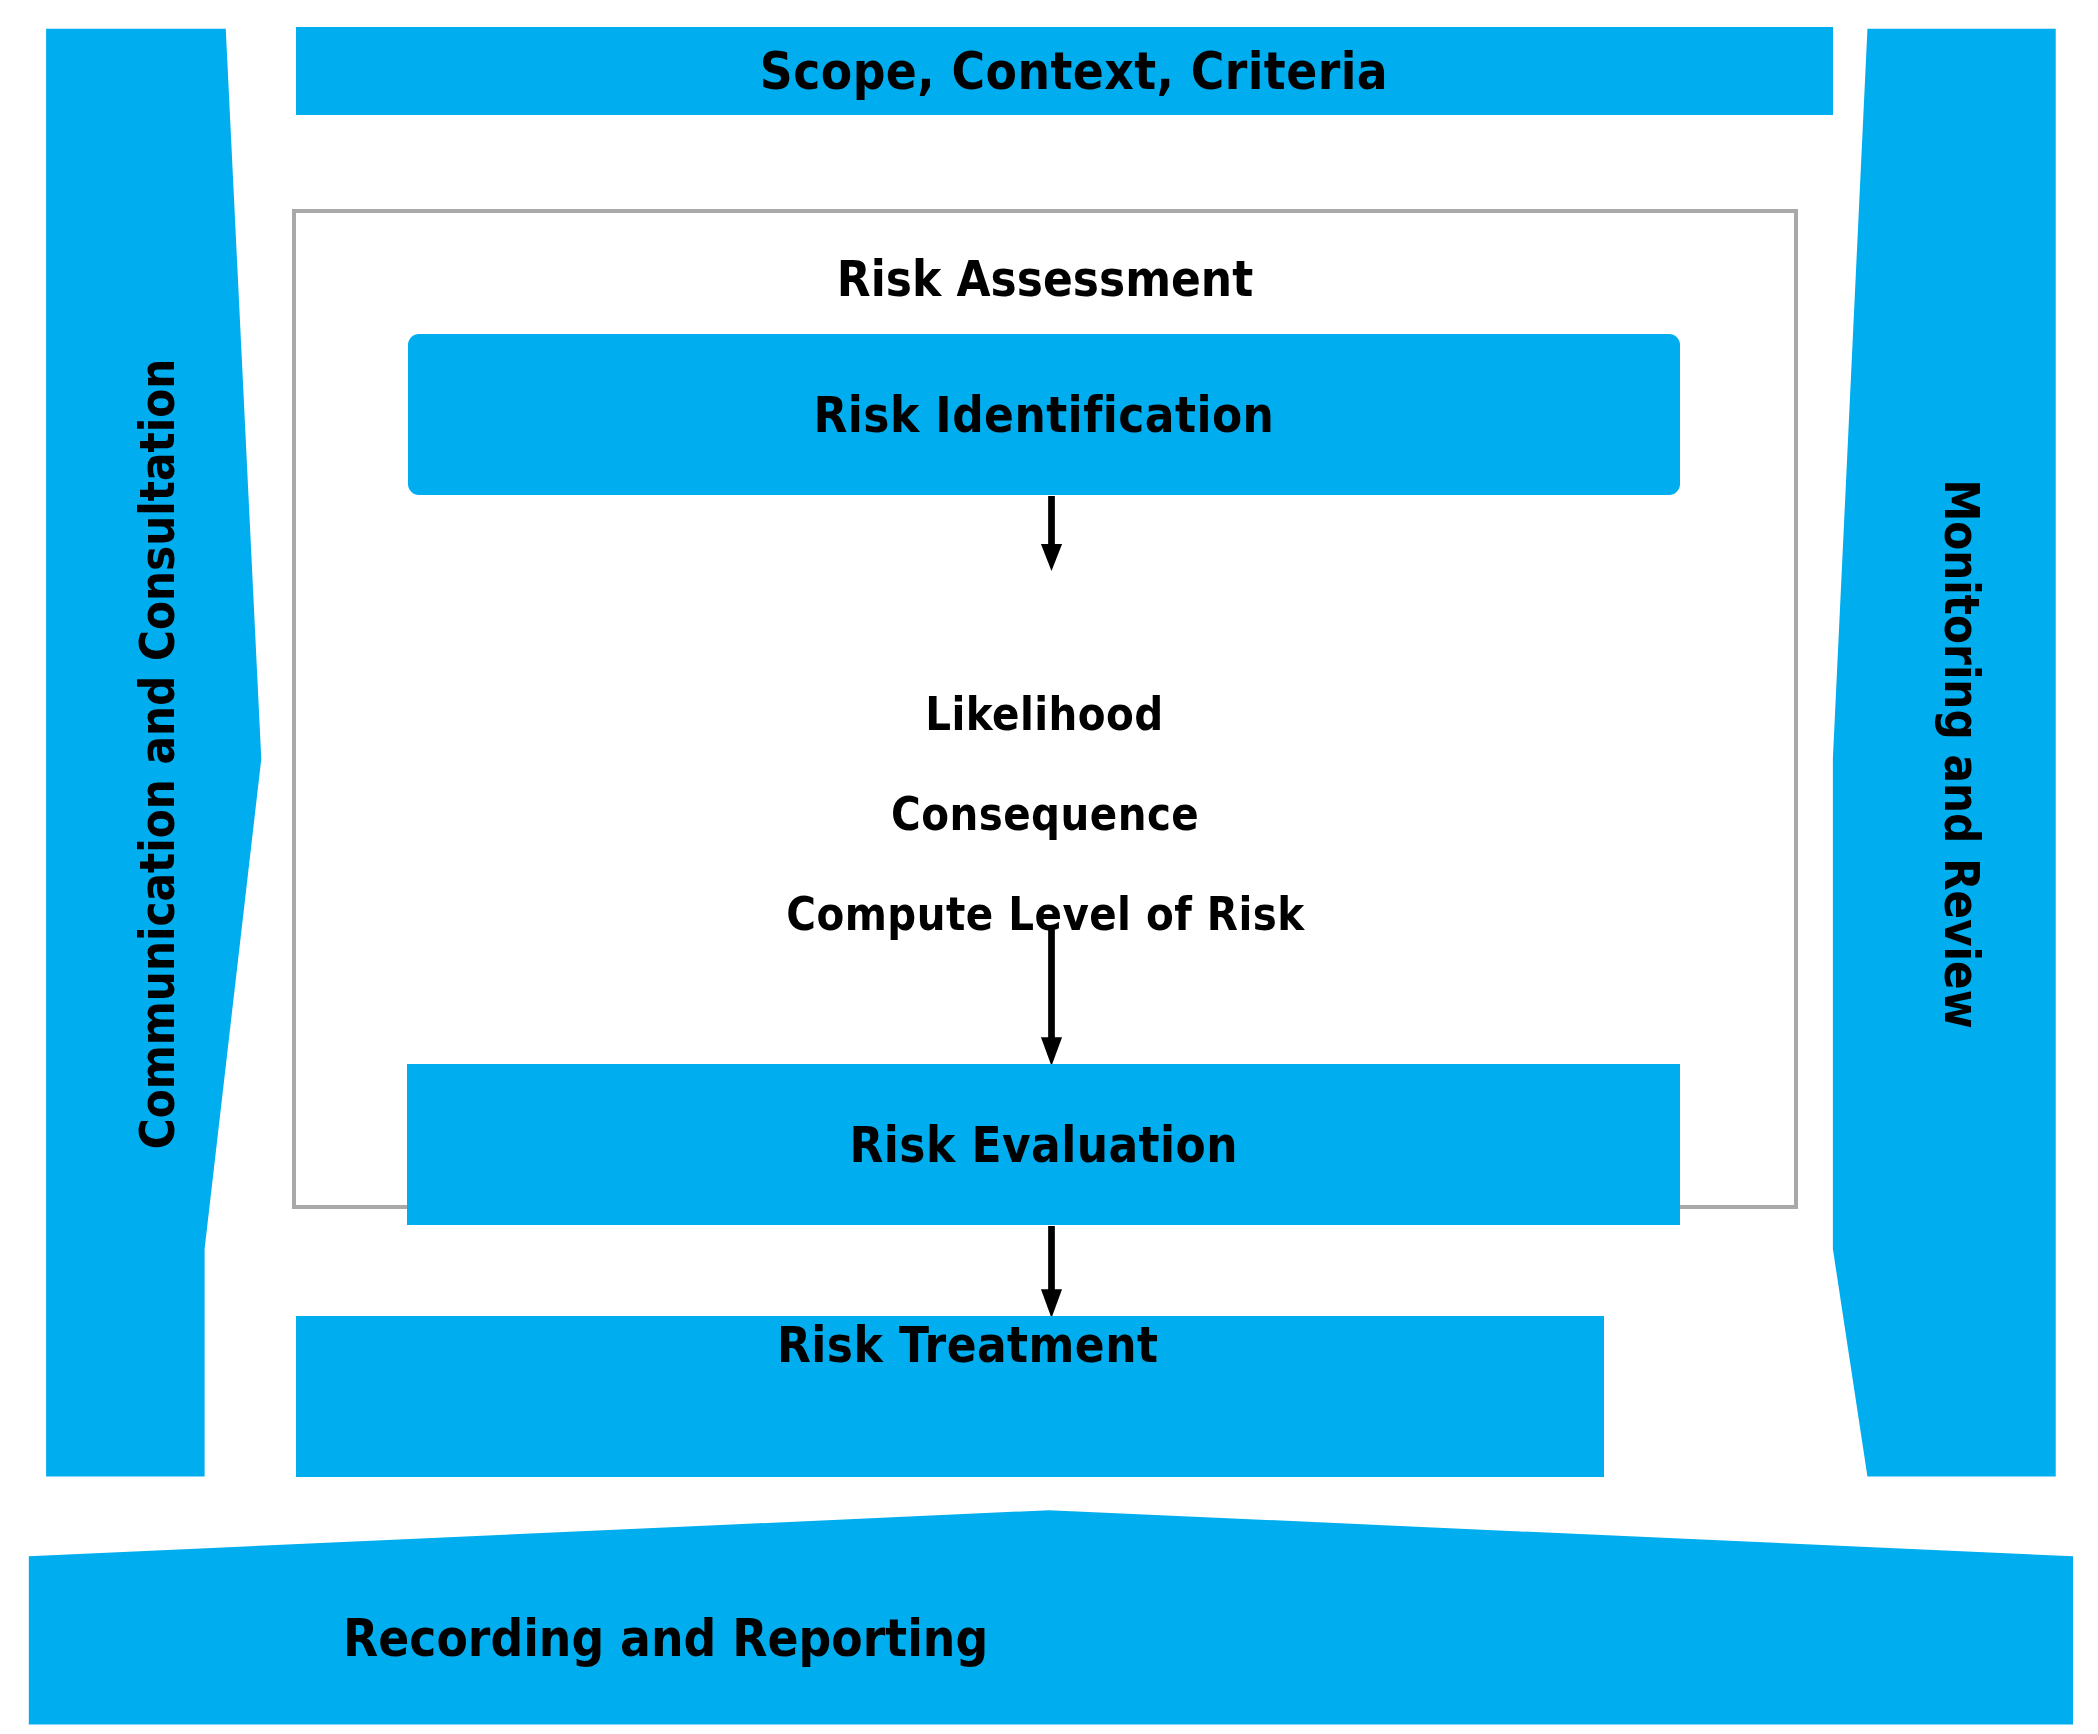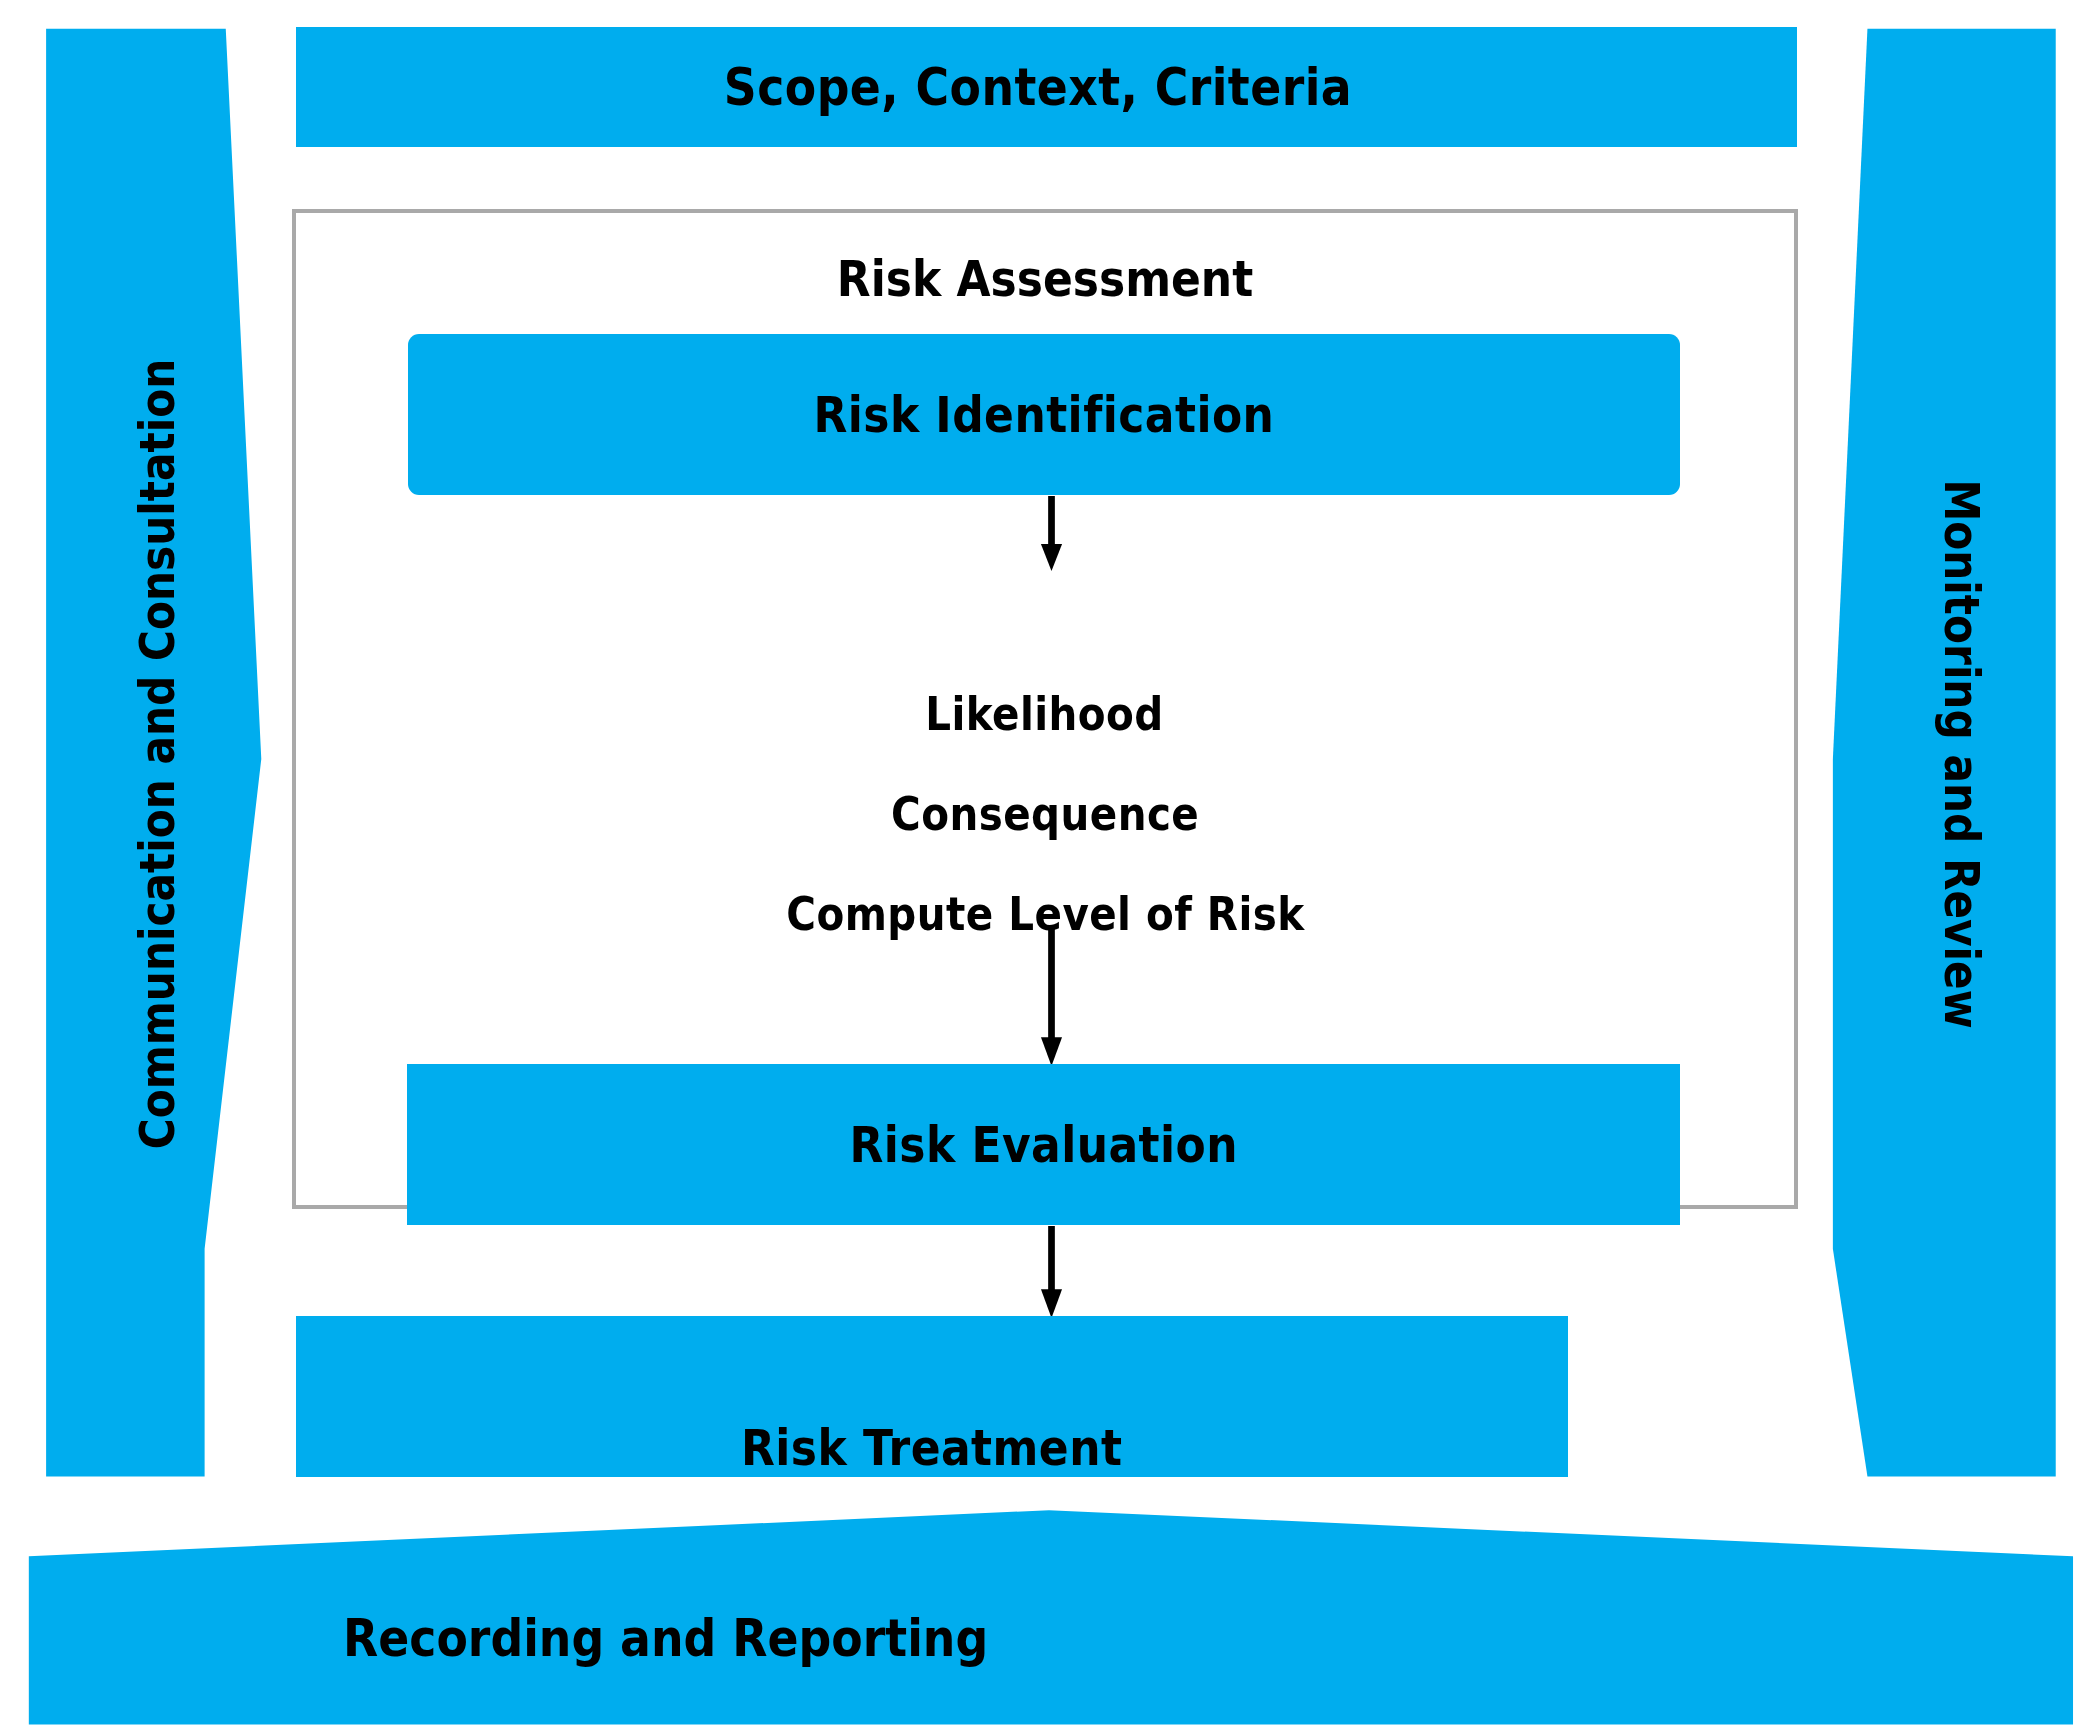--- a/index.html
+++ b/index.html
@@ -45,23 +45,24 @@
     white-space: nowrap;
     transform: scaleX(0.88);
     transform-origin: center center;
   }
 
   
   #scope-banner {
     left: 296px;
     top: 27px;
     width: 1501px;
-    height: 120px;
-    align-items: center;
-    justify-content: center;
+    height: 88px;
+    align-items: center;
+    justify-content: center;
+    padding-left: 36px;
   }
   #scope-banner .blk-label { font-size: 52px; position: relative; left: -8.6px; }
 
   
   #risk-assessment-box {
     position: absolute;
     left: 292px;
     top: 209px;
     width: 1506px;
     height: 1000px;
@@ -132,21 +133,22 @@
     align-items: center;
   }
   #risk-evaluation .blk-label { font-size: 50px; }
 
   
   #risk-treatment {
     left: 296px;
     top: 1316px;
     width: 1272px;
     height: 161px;
-    align-items: flex-end;
+    align-items: flex-start;
+    padding-left: 36px;
   }
   #risk-treatment .blk-label { font-size: 50px; }
 
   
   .arrow-svg {
     position: absolute;
     overflow: visible;
   }
 
   

